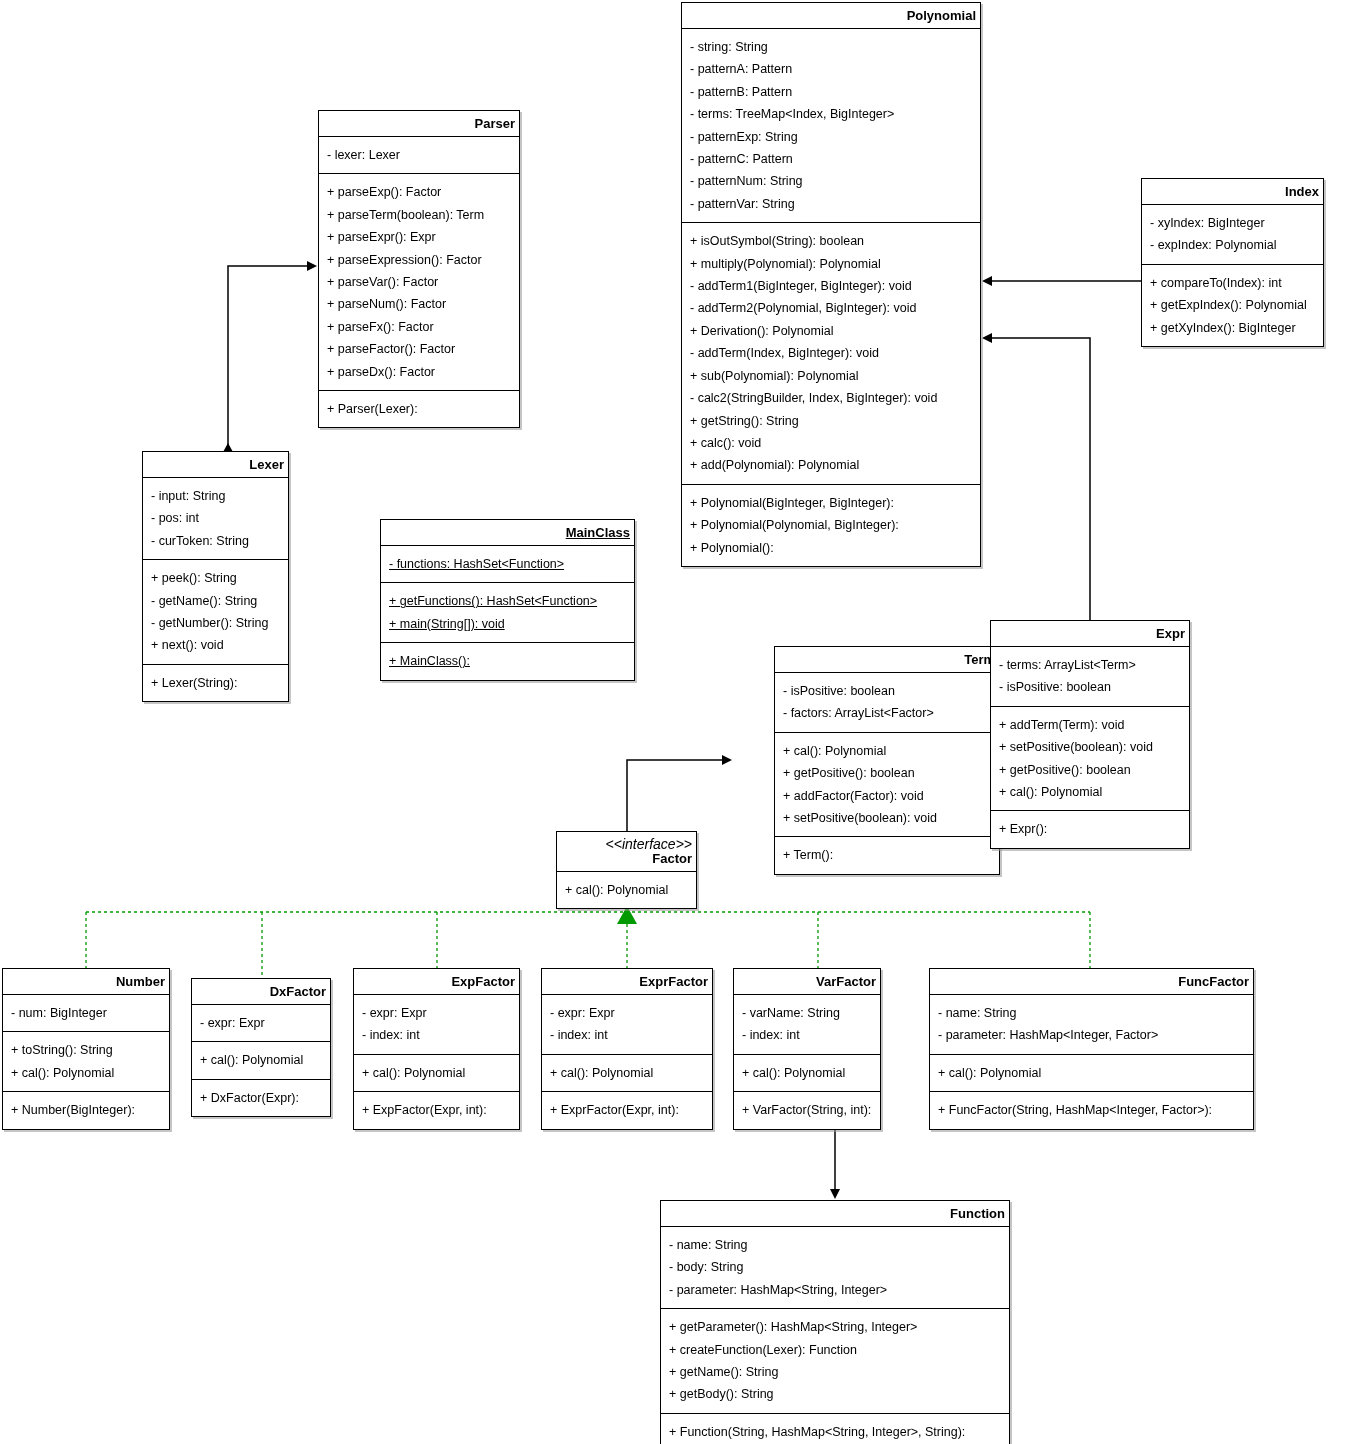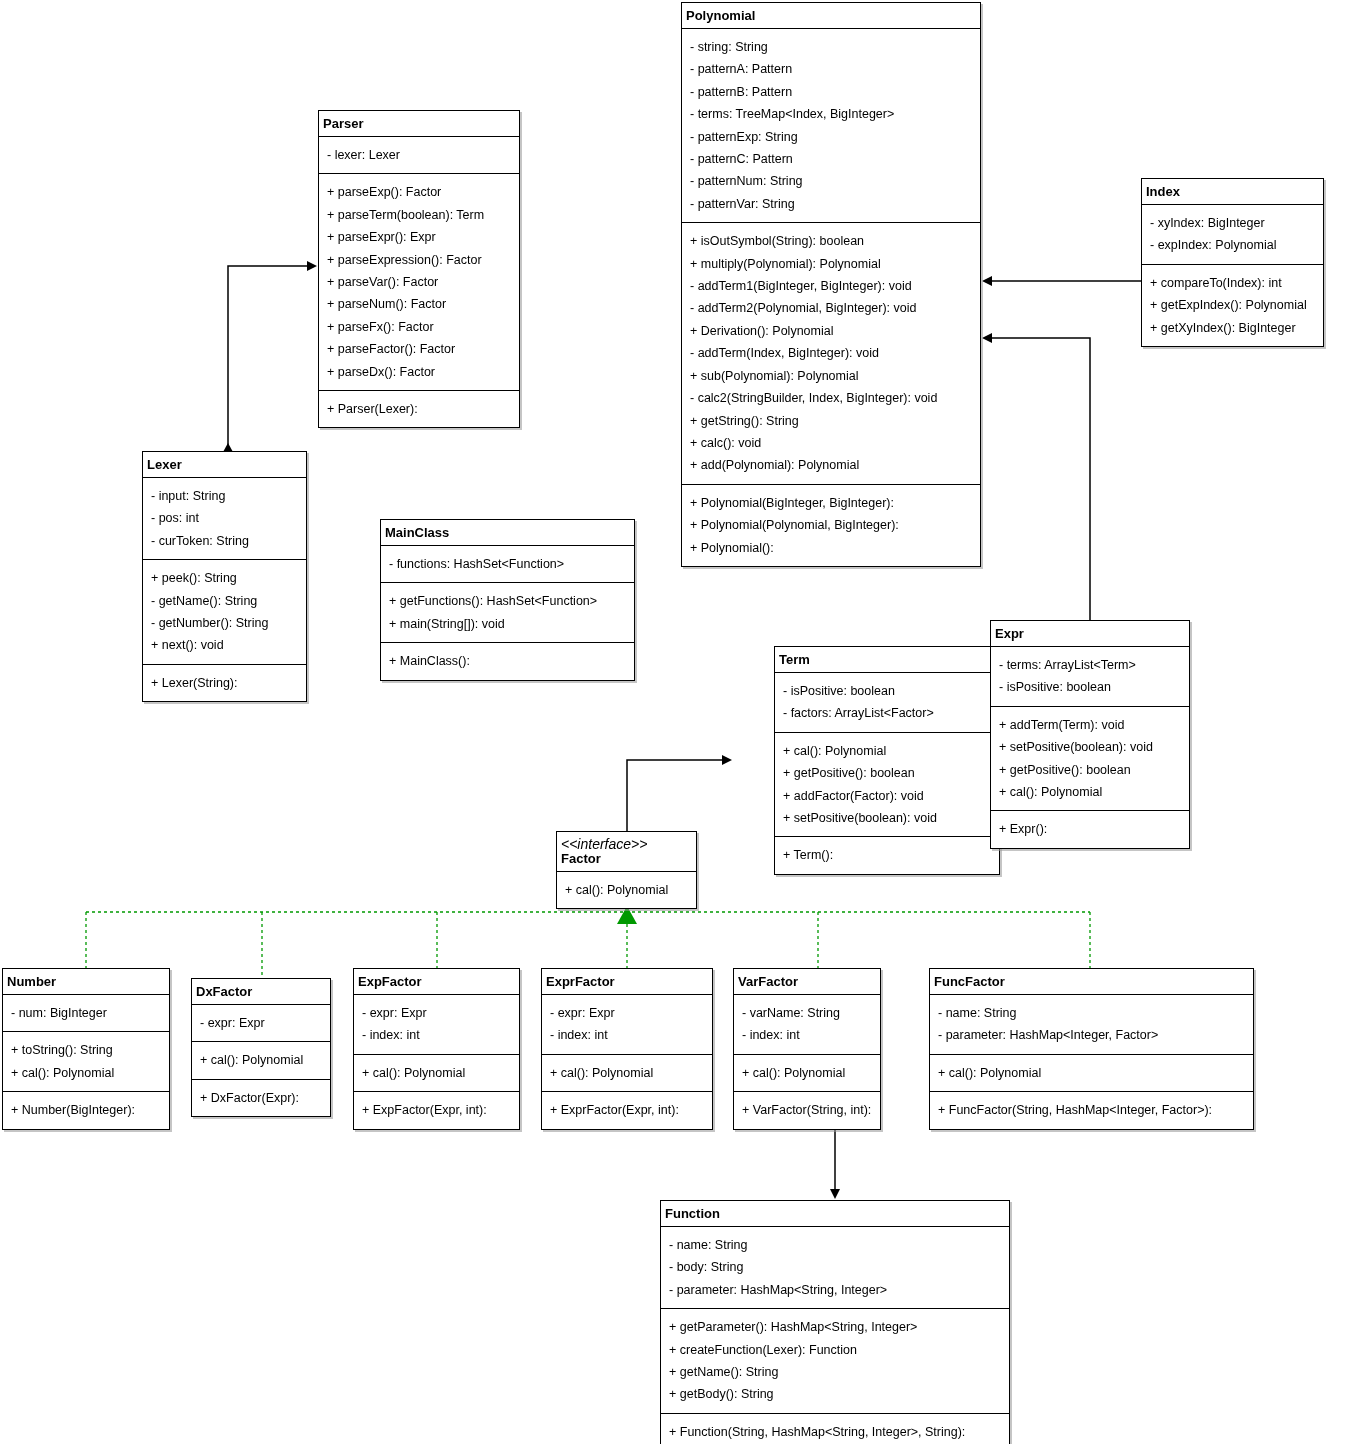--- a/index.html
+++ b/index.html
@@ -1,21 +1,21 @@
 <!DOCTYPE html>
 <html><head>
 <meta charset="utf-8">
 <style>
   html,body{margin:0;padding:0;background:#ffffff;}
   body{width:1366px;height:1444px;position:relative;overflow:hidden;
        font-family:"Liberation Sans",sans-serif;color:#000;}
   #connector-layer{position:absolute;left:0;top:0;width:1366px;height:1444px;}
   .class-box{position:absolute;background:#ffffff;border:1px solid #000;
              box-shadow:2px 2px 0 rgba(150,150,150,0.55);box-sizing:border-box;}
-  .cb-title{font-weight:bold;text-align:left;font-size:13px;line-height:16px;
+  .cb-title{font-weight:bold;text-align:right;font-size:13px;line-height:16px;
             padding:5px 4px;white-space:nowrap;}
   .cb-title .cb-stereo{font-weight:normal;font-style:italic;font-size:14px;line-height:14px;}
   .cb-title .cb-name{font-weight:bold;line-height:15px;}
   .cb-section{border-top:1px solid #000;padding:7px 0;}
   .cb-row{font-size:12.5px;line-height:22.4px;padding:0 8px;white-space:nowrap;}
 </style>
 </head>
 <body>
 
 <svg id="connector-layer" viewBox="0 0 1366 1444" xmlns="http://www.w3.org/2000/svg">
@@ -131,40 +131,40 @@
       <div class="cb-section">
         <div class="cb-row">- xyIndex: BigInteger</div>
         <div class="cb-row">- expIndex: Polynomial</div>
       </div>
       <div class="cb-section">
         <div class="cb-row">+ compareTo(Index): int</div>
         <div class="cb-row">+ getExpIndex(): Polynomial</div>
         <div class="cb-row">+ getXyIndex(): BigInteger</div>
       </div>
     </div>
-    <div class="class-box" style="left: 142px; top: 451px; width: 165px;">
+    <div class="class-box" style="left: 142px; top: 451px; width: 147px;">
       <div class="cb-title">
         <div class="cb-name">Lexer</div>
       </div>
       <div class="cb-section">
         <div class="cb-row">- input: String</div>
         <div class="cb-row">- pos: int</div>
         <div class="cb-row">- curToken: String</div>
       </div>
       <div class="cb-section">
         <div class="cb-row">+ peek(): String</div>
         <div class="cb-row">- getName(): String</div>
         <div class="cb-row">- getNumber(): String</div>
         <div class="cb-row">+ next(): void</div>
       </div>
       <div class="cb-section">
         <div class="cb-row">+ Lexer(String):</div>
       </div>
     </div>
-    <div class="class-box" style="left: 380px; top: 519px; width: 255px;">
+    <div class="class-box" style="left: 380px; top: 519px; width: 255px; text-decoration: underline;">
       <div class="cb-title">
         <div class="cb-name">MainClass</div>
       </div>
       <div class="cb-section">
         <div class="cb-row">- functions: HashSet&lt;Function&gt;</div>
       </div>
       <div class="cb-section">
         <div class="cb-row">+ getFunctions(): HashSet&lt;Function&gt;</div>
         <div class="cb-row">+ main(String[]): void</div>
       </div>

